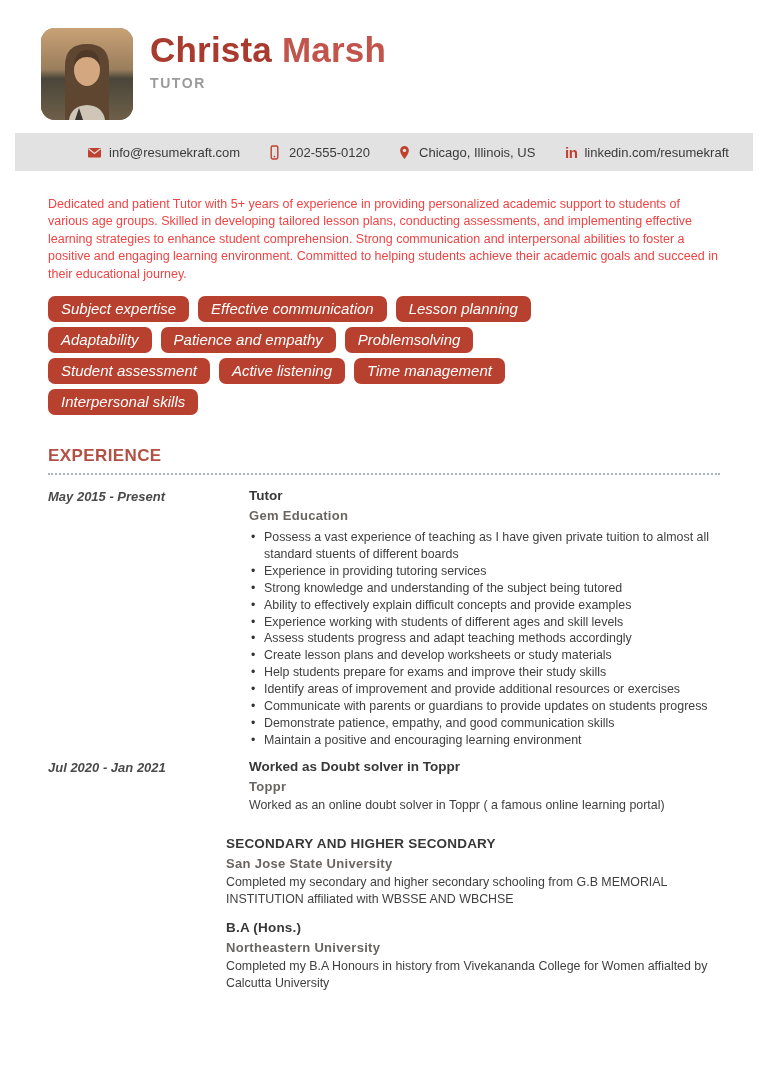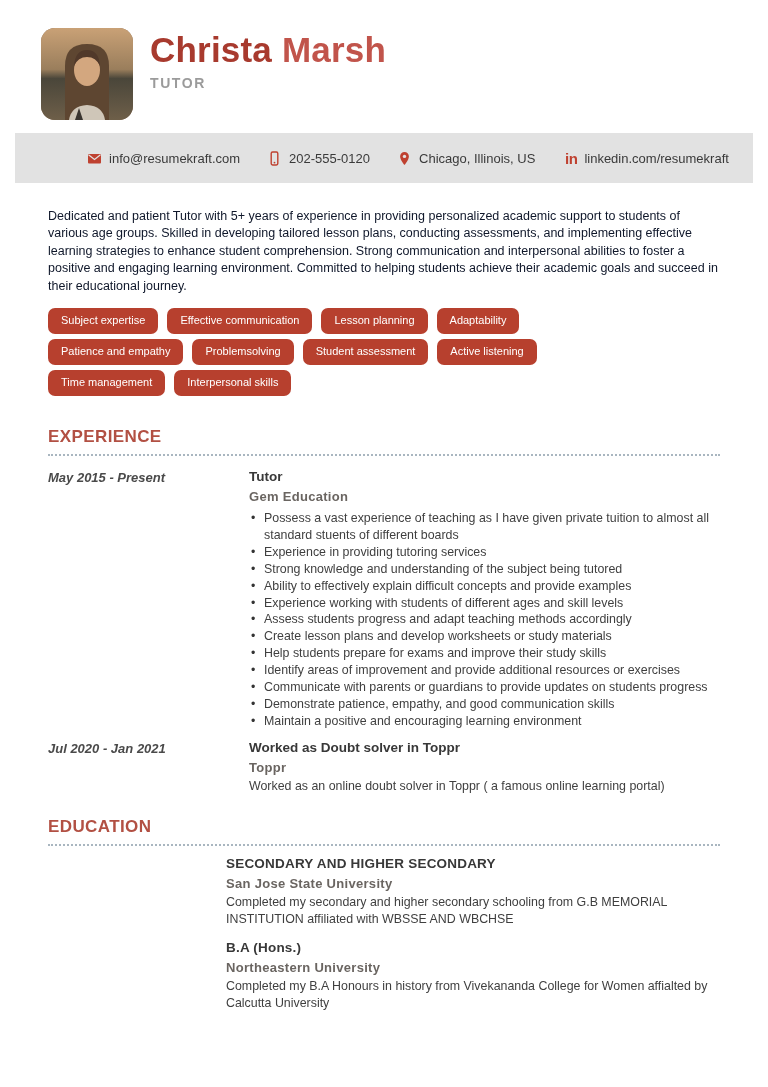--- a/index.html
+++ b/index.html
@@ -17,41 +17,41 @@
   }
   .photo svg { display:block; width:100%; height:100%; }
   .name-block { padding-left:150px; padding-top:31px; }
   .name { font-size:35px; line-height:38px; font-weight:700; letter-spacing:0.2px; }
   .name .first { color:#a83a2e; font-weight:700; }
   .name .last  { color:#c1544b; font-weight:600; }
   .job-title { margin-top:6px; font-size:14px; font-weight:700; letter-spacing:1.6px; color:#9b9b9b; }
 
   
   .contact-bar {
-    margin:13px 15px 0 15px; height:50px; background:#e2e2e2;
+    margin:13px 15px 0 15px; height:38px; background:#e2e2e2;
     display:flex; align-items:center; justify-content:center; gap:27px;
     font-size:13px; color:#3a3a3a;padding-left:48px;
   }
   .contact-item { display:flex; align-items:center; gap:7px; cursor:pointer; }
   .cicon { display:inline-flex; width:15px; height:15px; align-items:center; justify-content:flex-end; }
   .in-glyph { color:#bf4130; font-weight:800; font-size:15px; line-height:15px; letter-spacing:-0.5px; }
 
   
   .content { padding:0 48px; }
-  .summary { margin-top:25px; font-size:12.5px; line-height:17.4px; color:#0f172a; }
+  .summary { margin-top:25px; font-size:12.5px; line-height:17.4px; color:#ef4444; }
 
   .sec-title {
     font-size:17px; font-weight:700; letter-spacing:0.4px; color:#b25043;
     padding-bottom:7px; border-bottom:2px dotted #a9b6c0;
   }
   .skills-section { margin-top:13px; }
   .tags { margin-top:9px; display:flex; flex-wrap:wrap; column-gap:9px; row-gap:5px; width:560px; }
   .tag {
-    background:#b7402e; color:#ffffff; font-size:11px; line-height:15px;
-    padding:5px 13px 6px 13px; border-radius:7px; white-space:nowrap;
+    background:#b7402e; color:#ffffff; font-size:15px; line-height:15px;
+    padding:5px 13px 6px 13px; border-radius:7px; white-space:nowrap;font-style:italic;
   }
 
   .experience-section { margin-top:31px; }
   .entry { display:grid; grid-template-columns:178px 1fr; margin-top:13px;gap:23px; }
   .entry + .entry { margin-top:10px; }
   .entry-period { font-size:13px; font-weight:700; font-style:italic; color:#4a4a4a; padding-top:1px; }
   .entry-title { font-size:13.5px; font-weight:700; color:#383838; }
   .entry-company { margin-top:5px; font-size:13px; font-weight:700; color:#6a6561; letter-spacing:0.3px; }
   .bullets { list-style:none; margin-top:6px; }
   .bullets li {
@@ -181,21 +181,20 @@
         <div class="entry-period">Jul 2020 - Jan 2021</div>
         <div class="entry-body">
           <div class="entry-title">Worked as Doubt solver in Toppr</div>
           <div class="entry-company">Toppr</div>
           <div class="entry-desc">Worked as an online doubt solver in Toppr ( a famous online learning portal)</div>
         </div>
       </div>
     </div>
 
     <div class="education-section">
-      <h2 class="sec-title">EDUCATION</h2>
 
       <div class="edu-entry">
         <div class="entry-period"></div>
         <div class="edu-body">
           <div class="edu-degree">SECONDARY AND HIGHER SECONDARY</div>
           <div class="edu-school">San Jose State University</div>
           <div class="edu-desc">Completed my secondary and higher secondary schooling from G.B MEMORIAL INSTITUTION affiliated with WBSSE AND WBCHSE</div>
         </div>
       </div>
 

